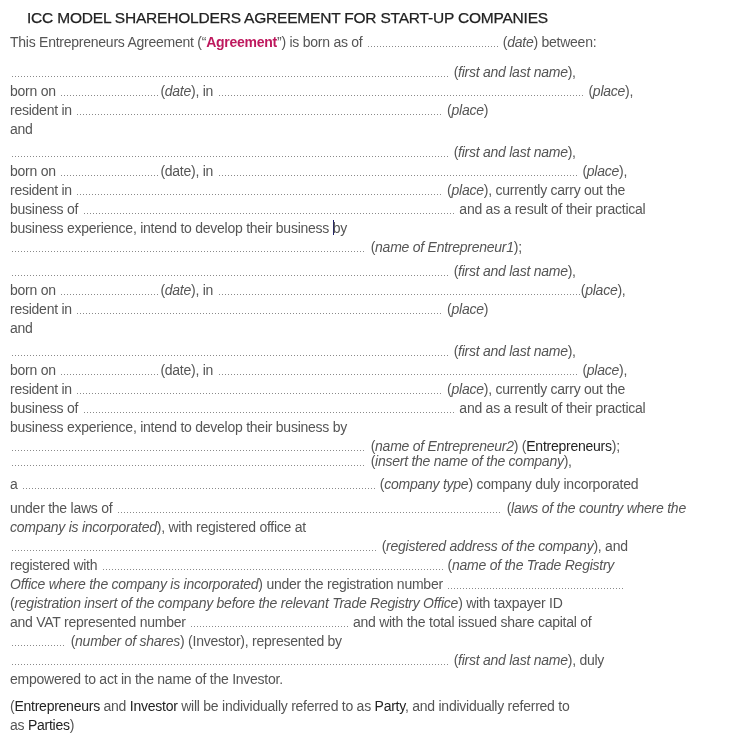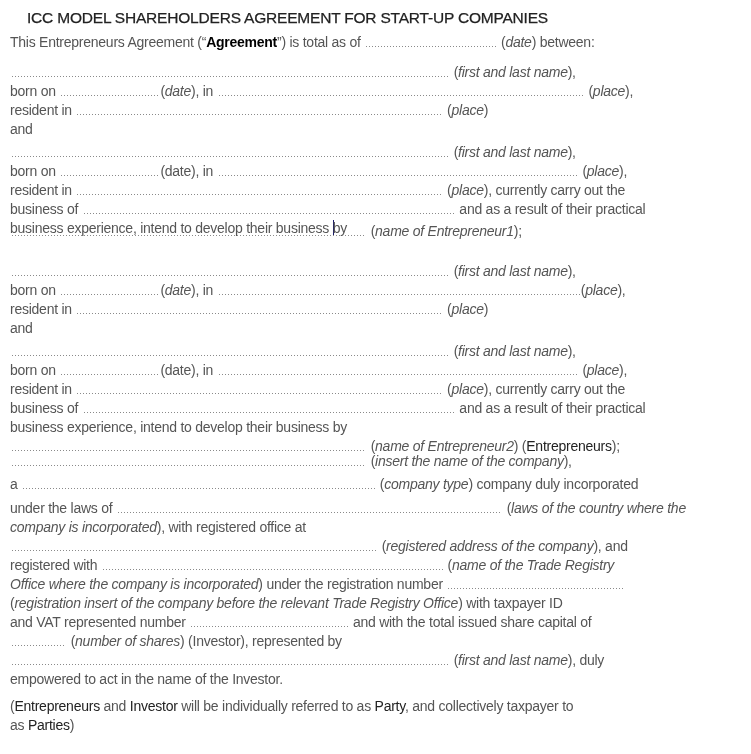--- a/index.html
+++ b/index.html
@@ -7,33 +7,33 @@
          font-family: "Liberation Sans", "DejaVu Sans", sans-serif; color: #555555; }
   .title { position: absolute; left: 27px; top: 9px; font-size: 15.5px; font-weight: normal;
            color: #222222; letter-spacing: -0.2px; white-space: nowrap; -webkit-text-stroke: 0.25px #222; }
   .line { position: absolute; left: 10px; height: 19px; line-height: 19px; font-size: 14px;
           white-space: nowrap; letter-spacing: -0.25px; }
   .dots { display: inline-block; height: 19px; vertical-align: top; position: relative; }
   .dots::after { content: ""; position: absolute; left: 1px; right: 1px; bottom: 5px; height: 1px;
                  background-image: radial-gradient(circle, #8a8a8a 0.55px, transparent 0.7px);
                  background-size: 3px 1px; background-repeat: repeat-x; }
   i { }
-  b { font-weight: bold; color: #000000; }
+  b { font-weight: bold; color: #be185d; }
   .strong { color: #222222; }
   .cursor { display: inline-block; width: 1.5px; height: 15px; background: #1a1a6a; vertical-align: -2px; margin-right: -1.5px; }
 </style>
 </head>
 <body>
 
 <div>
 
   <div class="title">ICC MODEL SHAREHOLDERS AGREEMENT FOR START-UP COMPANIES</div>
 
   <div class="line" style="top:33px">
-    <span>This Entrepreneurs Agreement (“</span><b>Agreement</b><span>”) is total as of </span><span class="dots" style="width:133px"></span> (<i>date</i>)<span> between:</span>
+    <span>This Entrepreneurs Agreement (“</span><b>Agreement</b><span>”) is born as of </span><span class="dots" style="width:133px"></span> (<i>date</i>)<span> between:</span>
   </div>
 
   <div class="line" style="top:63px">
     <span class="dots" style="width:440px"></span> (<i>first and last name</i>),
   </div>
   <div class="line" style="top:82px">
     <span>born on </span><span class="dots" style="width:101px"></span>(<i>date</i>)<span>, in </span><span class="dots" style="width:368px"></span> (<i>place</i>),
   </div>
   <div class="line" style="top:101px">
     <span>resident in </span><span class="dots" style="width:368px"></span> (<i>place</i>)
@@ -48,21 +48,21 @@
   </div>
   <div class="line" style="top:181px">
     <span>resident in </span><span class="dots" style="width:368px"></span> (<i>place</i>)<span>, currently carry out the</span>
   </div>
   <div class="line" style="top:200px">
     <span>business of </span><span class="dots" style="width:374px"></span><span> and as a result of their practical</span>
   </div>
   <div class="line" style="top:219px">
     <span>business experience, intend to develop their business </span><span class="cursor"></span><span>by</span>
   </div>
-  <div class="line" style="top:222px">
+  <div class="line" style="top:238px">
     <span class="dots" style="width:357px"></span> (<i>name of Entrepreneur1</i>);
   </div>
 
   <div class="line" style="top:262px">
     <span class="dots" style="width:440px"></span> (<i>first and last name</i>),
   </div>
   <div class="line" style="top:281px">
     <span>born on </span><span class="dots" style="width:101px"></span>(<i>date</i>)<span>, in </span><span class="dots" style="width:364px"></span>(<i>place</i>),
   </div>
   <div class="line" style="top:300px">
@@ -116,19 +116,19 @@
   </div>
   <div class="line" style="top:632px">
     <span class="dots" style="width:57px"></span> (<i>number of shares</i>)<span> (Investor), represented by</span>
   </div>
   <div class="line" style="top:651px">
     <span class="dots" style="width:440px"></span> (<i>first and last name</i>)<span>, duly</span>
   </div>
   <div class="line" style="top:670px">empowered to act in the name of the Investor.</div>
 
   <div class="line" style="top:697px">
-    <span>(</span><span class="strong">Entrepreneurs</span><span> and </span><span class="strong">Investor</span><span> will be individually referred to as </span><span class="strong">Party</span><span>, and collectively taxpayer to</span>
+    <span>(</span><span class="strong">Entrepreneurs</span><span> and </span><span class="strong">Investor</span><span> will be individually referred to as </span><span class="strong">Party</span><span>, and individually referred to</span>
   </div>
   <div class="line" style="top:716px">
     <span>as </span><span class="strong">Parties</span><span>)</span>
   </div>
 
 </div>
 
 </body></html>

